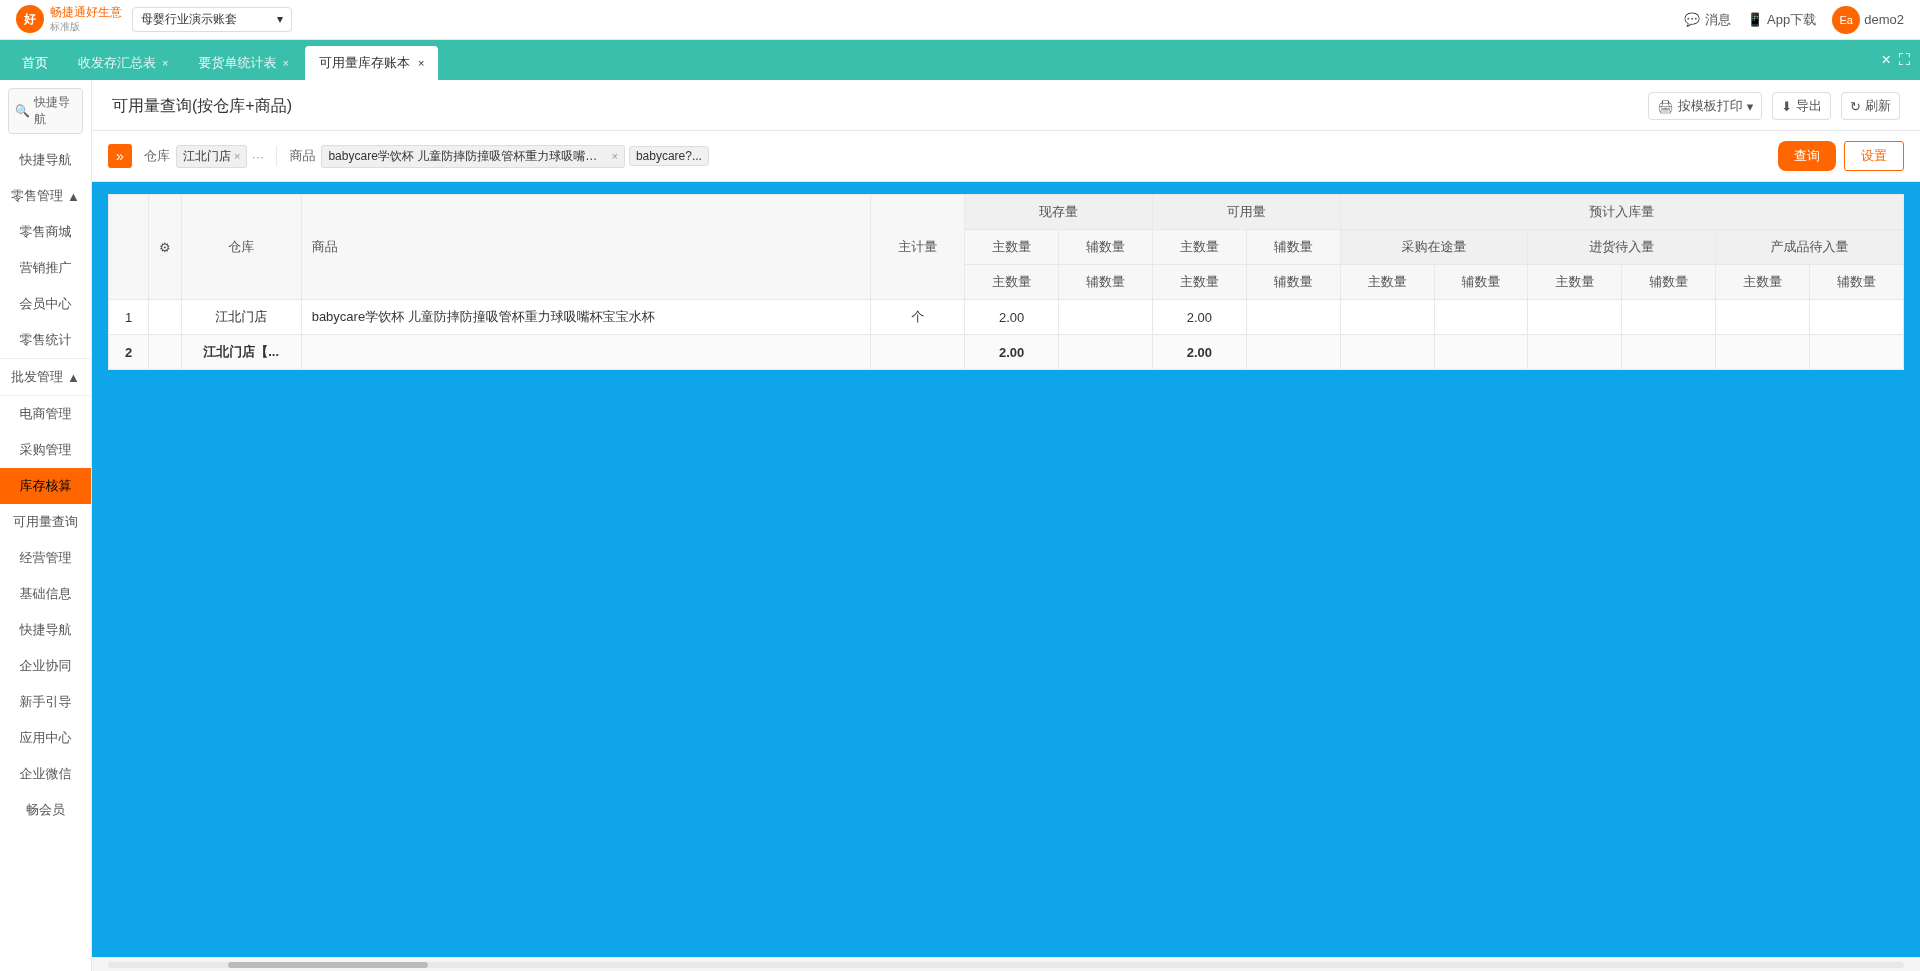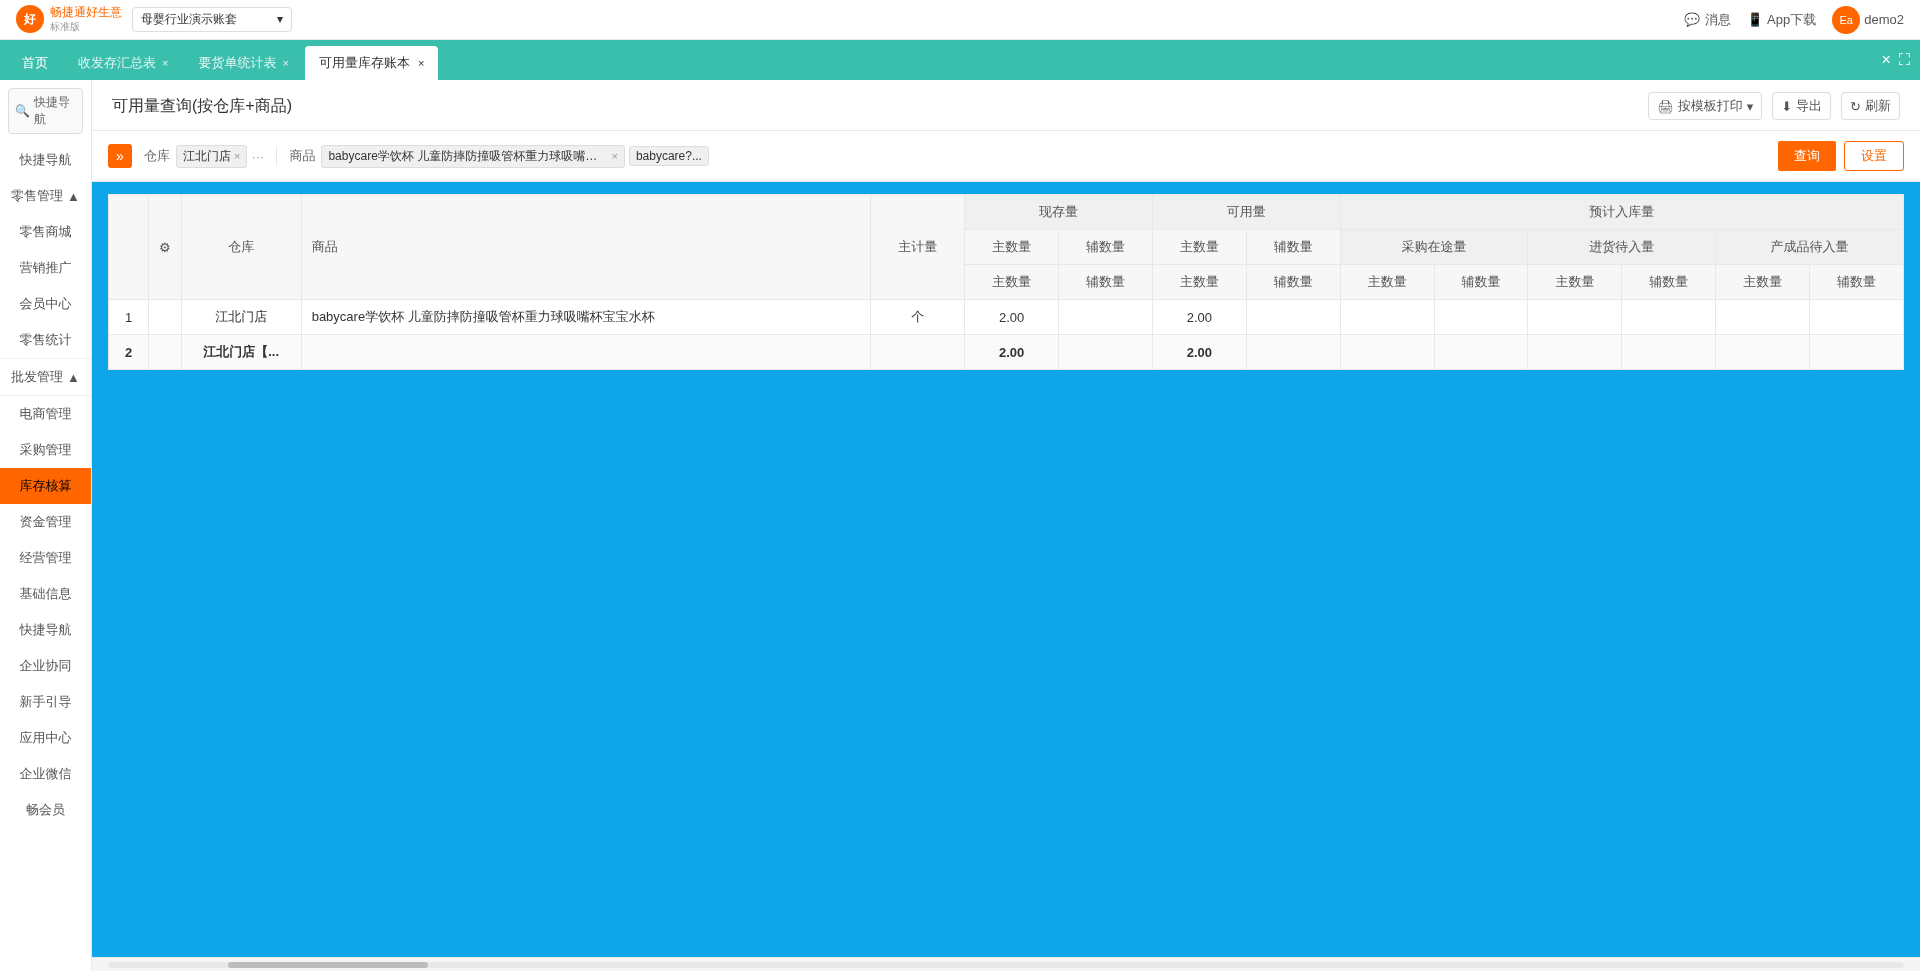--- a/index.html
+++ b/index.html
@@ -51,21 +51,21 @@
     .filter-bar { background: #fff; padding: 10px 16px; display: flex; align-items: center; gap: 12px; border-bottom: 1px solid #e8e8e8; flex-shrink: 0; }
     .filter-expand-btn { width: 24px; height: 24px; background: #ff6600; color: white; border: none; cursor: pointer; display: flex; align-items: center; justify-content: center; border-radius: 3px; font-size: 14px; flex-shrink: 0; }
     .filter-group { display: flex; align-items: center; gap: 6px; }
     .filter-label { font-size: 13px; color: #666; white-space: nowrap; }
     .filter-tags { display: flex; align-items: center; gap: 4px; flex-wrap: wrap; }
     .filter-tag { display: flex; align-items: center; gap: 3px; background: #f0f0f0; border: 1px solid #ddd; border-radius: 3px; padding: 2px 6px; font-size: 12px; color: #333; }
     .filter-tag .tag-close { color: #999; cursor: pointer; font-size: 11px; }
     .filter-more { color: #999; cursor: pointer; font-size: 13px; }
     .filter-divider { width: 1px; height: 20px; background: #e8e8e8; }
     .filter-right { margin-left: auto; display: flex; gap: 8px; }
-    .query-btn { background: #ff6600; color: white; border: none; padding: 5px 16px; border-radius: 2px; cursor: pointer; font-size: 13px; }
+    .query-btn { background: #ff6600; color: white; border: none; padding: 5px 16px; border-radius: 8px; cursor: pointer; font-size: 13px; }
     .settings-btn { background: #fff; color: #ff6600; border: 1px solid #ff6600; padding: 5px 16px; border-radius: 3px; cursor: pointer; font-size: 13px; }
 
     
     .table-wrapper { flex: 1; overflow: auto; padding: 12px 16px 0; }
     .data-table { width: 100%; border-collapse: collapse; background: #fff; font-size: 13px; }
     .data-table th, .data-table td { border: 1px solid #e8e8e8; padding: 8px 10px; text-align: center; white-space: nowrap; }
     .data-table th { background: #f7f7f7; color: #555; font-weight: 500; }
     .data-table .th-group { background: #f0f0f0; }
     .data-table .col-idx { width: 40px; }
     .data-table .col-warehouse { width: 120px; }
@@ -175,21 +175,21 @@
     <div class="sidebar-item">
       <span>电商管理</span>
     </div>
     <div class="sidebar-item">
       <span>采购管理</span>
     </div>
     <div class="sidebar-item active">
       <span>库存核算</span>
     </div>
     <div class="sidebar-item">
-      <span>资金管理</span>
+      <span>可用量查询</span>
     </div>
     <div class="sidebar-item">
       <span>经营管理</span>
     </div>
     <div class="sidebar-item">
       <span>基础信息</span>
     </div>
     <div class="sidebar-item">
       <span>快捷导航</span>
     </div>

